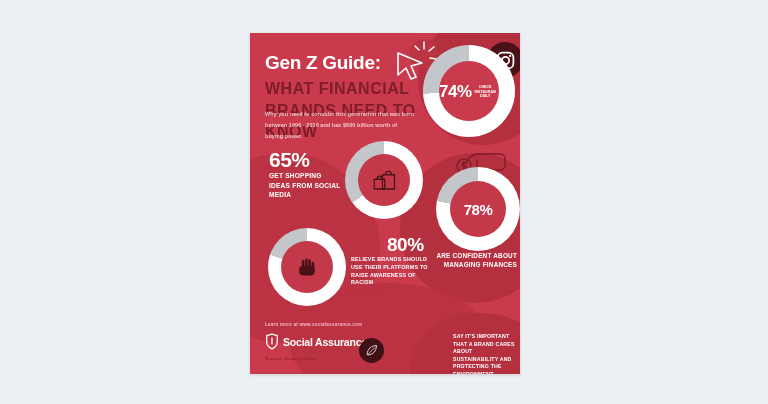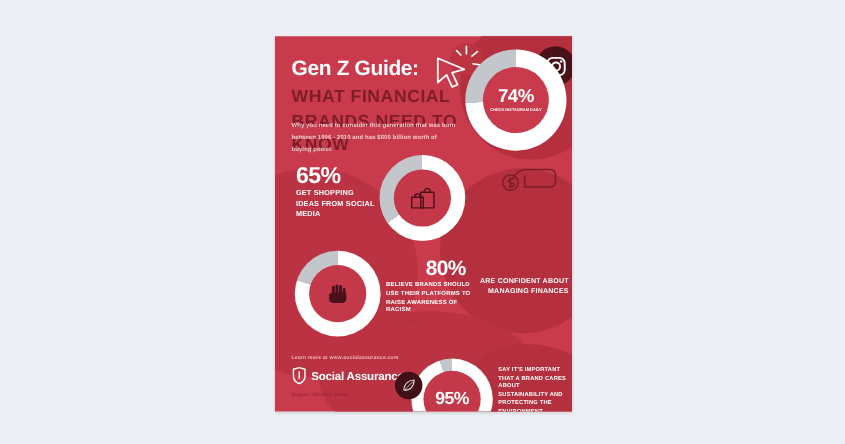--- a/index.html
+++ b/index.html
@@ -52,21 +52,21 @@
     position: absolute; left: 237px; top: 9px;
     width: 36px; height: 36px; border-radius: 50%;
     background: #4a1118;
     display: flex; align-items: center; justify-content: center;
   }
 
   
   .donut { position: absolute; border-radius: 50%; }
   .donut .hole {
     position: absolute; border-radius: 50%;
-    display: flex; flex-direction: column;
+    display: flex; flex-direction: row;
     align-items: center; justify-content: center;
   }
   .pct {
     color: #ffffff; font-weight: bold; line-height: 1;
     letter-spacing: -0.5px;
   }
   .pct-cap {
     color: #ffffff; font-weight: bold; text-transform: uppercase;
     text-align: center; line-height: 1.25;
   }
@@ -176,20 +176,26 @@
       <svg viewBox="0 0 62 38" width="62" height="38">
         <g fill="none" stroke="#7c1e27" stroke-width="1.4" stroke-linejoin="round" stroke-linecap="round">
           <path d="M20 22 q4 -9 13 -9 l20 0 q6 0 6 5 l0 6 q0 5 -6 5 l-22 0"></path>
           <path d="M31 29 l0 -10"></path>
           <circle cx="18" cy="25" r="7"></circle>
           <path d="M18 20.5 l0 9 M20.2 22 q-3.4 -1.2 -3.9 1 q-0.4 1.8 2.4 2.3 q2.8 0.5 2.3 2.3 q-0.5 2 -3.9 0.9"></path>
         </g>
       </svg>
     </div>
 
+    <div class="donut" style="left:186px; top:134px; width:84px; height:84px;
+                background: conic-gradient(from 0deg, #ffffff 0% 78%, #c3c7cb 78% 100%);">
+      <div class="hole" style="left:14px; top:14px; width:56px; height:56px; background:#c4394a;">
+        <div class="pct" style="font-size:15px;">78%</div>
+      </div>
+    </div>
     <div class="stat-cap" style="position:absolute; left:186px; top:218px; width:81px; font-size:6.4px; text-align:right;">ARE CONFIDENT ABOUT MANAGING FINANCES</div>
 
     <div class="donut" style="left:18px; top:195px; width:78px; height:78px;
                 background: conic-gradient(from 0deg, #ffffff 0% 80%, #c3c7cb 80% 100%);">
       <div class="hole" style="left:13px; top:13px; width:52px; height:52px; background:#c4394a;">
         <svg viewBox="0 0 40 40" width="26" height="26">
           <g fill="#4a1118">
             <rect x="12" y="9" width="4" height="11" rx="2"></rect>
             <rect x="17" y="7" width="4" height="13" rx="2"></rect>
             <rect x="22" y="8" width="4" height="12" rx="2"></rect>
@@ -211,26 +217,20 @@
           <path d="M3 4 L12 1.5 L21 4 L21 15 q0 8 -9 11.5 Q3 23 3 15 Z" fill="none" stroke="#ffffff" stroke-width="2.2" stroke-linejoin="round"></path>
           <path d="M12 8 L12 18" stroke="#ffffff" stroke-width="2.2" stroke-linecap="round"></path>
         </svg>
       </span>
       <span class="logo-text">Social Assurance</span>
       <span class="logo-tm">®</span>
     </div>
 
     <div class="source">Source: Student Views</div>
 
-    <div class="donut" style="left:124px; top:293px; width:74px; height:74px;
-                background: conic-gradient(from 0deg, #ffffff 0% 95%, #c3c7cb 95% 100%);">
-      <div class="hole" style="left:11px; top:11px; width:52px; height:52px; background:#c4394a;">
-        <div class="pct" style="font-size:16px;">95%</div>
-      </div>
-    </div>
 
     <div class="leaf-badge">
       <svg viewBox="0 0 24 24" width="15" height="15">
         <path d="M5 19 C5 9 13 4 20 4 C20 13 14 19 6 19" fill="none" stroke="#e9d5d7" stroke-width="1.6" stroke-linejoin="round"></path>
         <path d="M6 19 C9 15 13 11 18 7" fill="none" stroke="#e9d5d7" stroke-width="1.3" stroke-linecap="round"></path>
       </svg>
     </div>
 
     <div class="stat-cap" style="position:absolute; left:203px; top:300px; width:62px; font-size:5.2px;">SAY IT'S IMPORTANT THAT A BRAND CARES ABOUT SUSTAINABILITY AND PROTECTING THE ENVIRONMENT</div>
 

